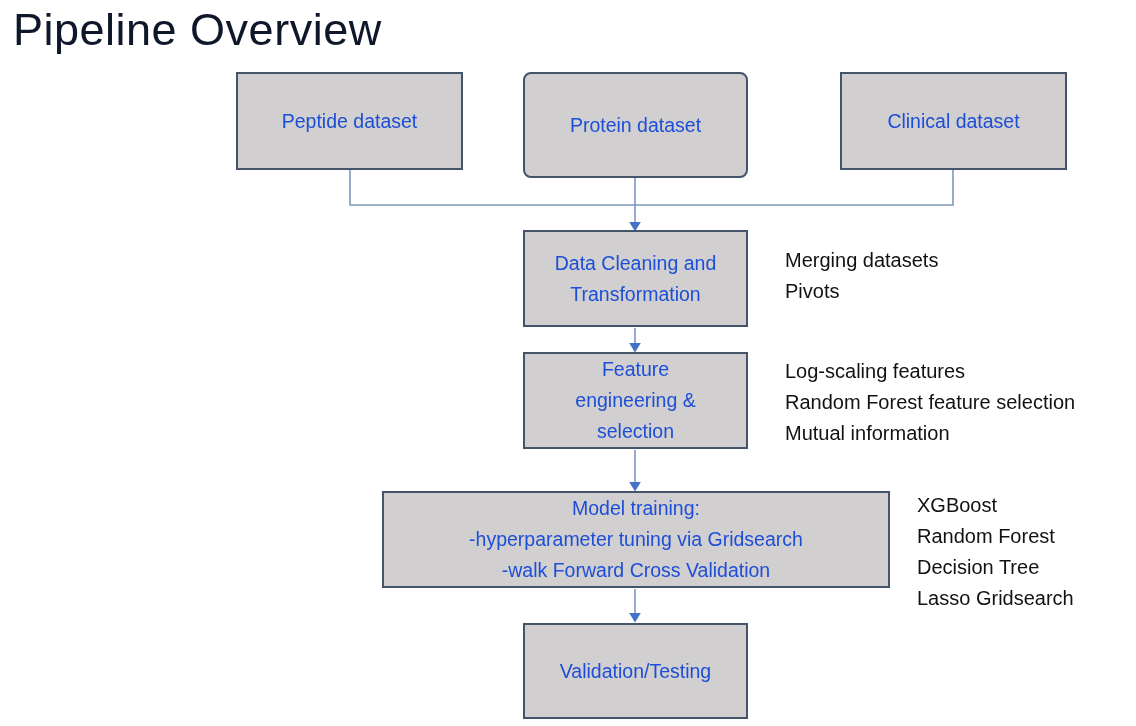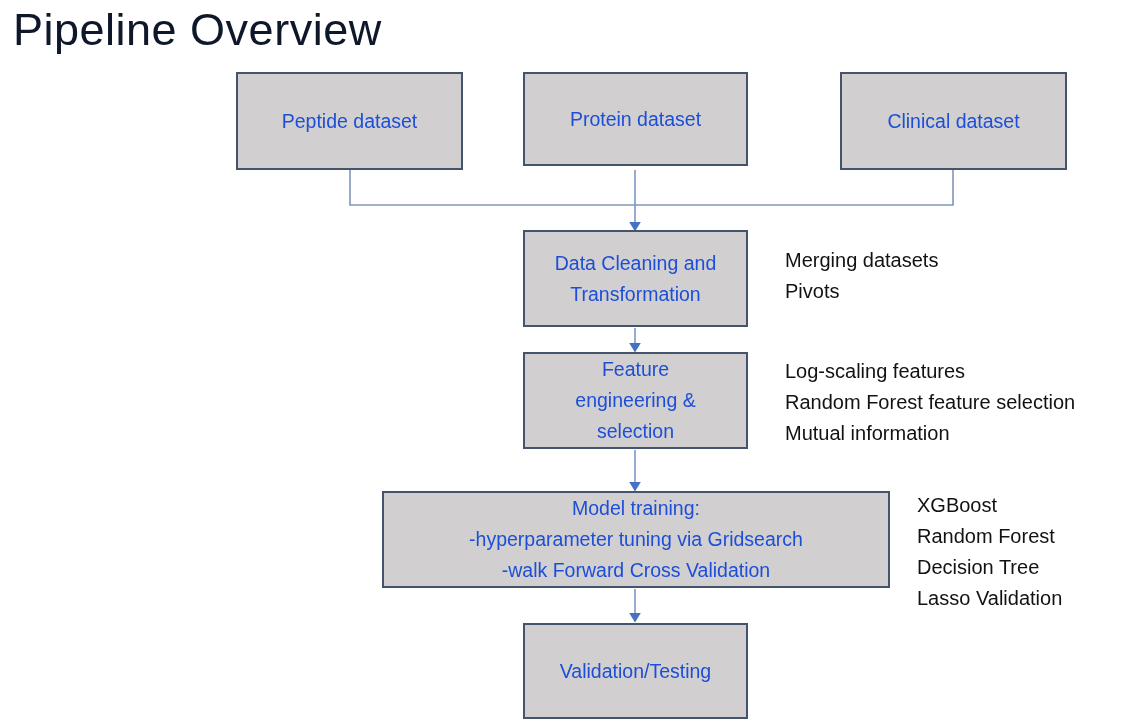--- a/index.html
+++ b/index.html
@@ -39,21 +39,21 @@
     justify-content: center;
     text-align: center;
   }
   .node-label {
     font-size: 19.5px;
     line-height: 31px;
     color: #1d4ed8;
     white-space: pre-line;
   }
   #node-peptide    { left: 236px; top: 72px;  width: 227px; height: 98px; }
-  #node-protein    { left: 523px; top: 72px;  width: 225px; height: 94px; }
+  #node-protein    { left: 523px; top: 72px;  width: 225px; height: 106px; border-radius: 8px; }
   #node-clinical   { left: 840px; top: 72px;  width: 227px; height: 98px; }
   #node-cleaning   { left: 523px; top: 230px; width: 225px; height: 97px; }
   #node-feature    { left: 523px; top: 352px; width: 225px; height: 97px; }
   #node-model      { left: 382px; top: 491px; width: 508px; height: 97px; }
   #node-validation { left: 523px; top: 623px; width: 225px; height: 96px; }
   .annotation {
     position: absolute;
     font-size: 20px;
     line-height: 31px;
     color: #121212;
@@ -115,15 +115,15 @@
   </div>
 
   <div class="annotation" id="ann-cleaning">Merging datasets
 Pivots</div>
   <div class="annotation" id="ann-feature">Log-scaling features
 Random Forest feature selection
 Mutual information</div>
   <div class="annotation" id="ann-model">XGBoost
 Random Forest
 Decision Tree
-Lasso Validation</div>
+Lasso Gridsearch</div>
 
 </div>
 
 </body></html>

